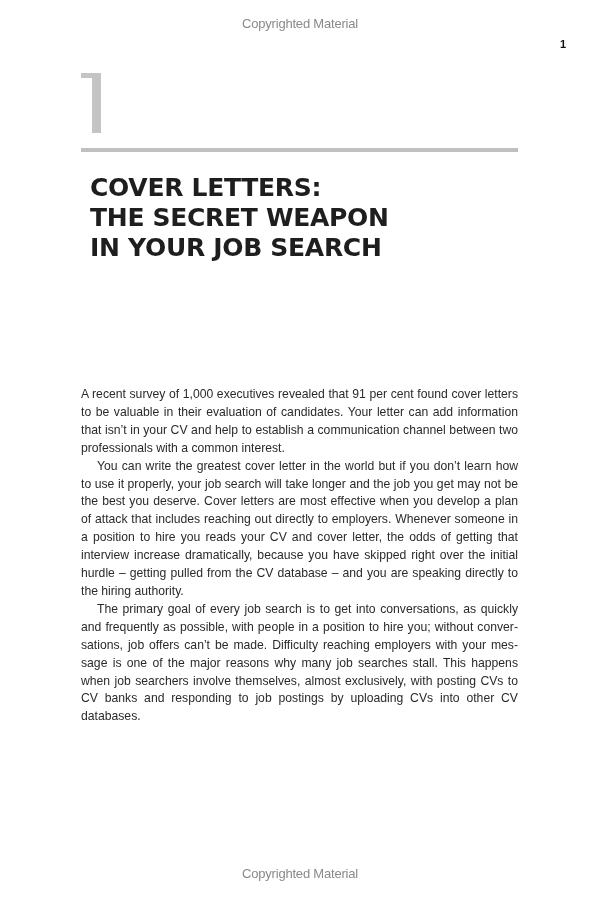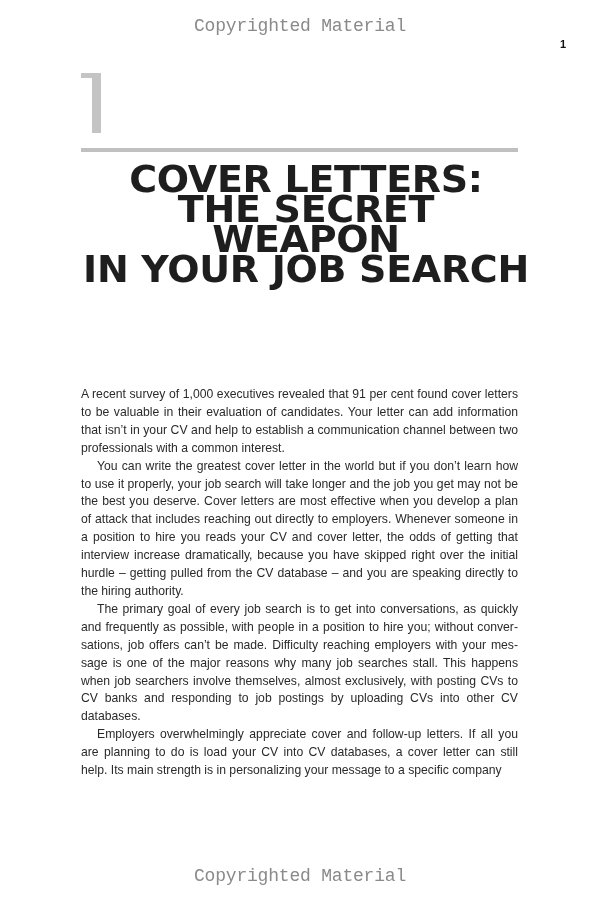--- a/index.html
+++ b/index.html
@@ -1,29 +1,29 @@
 <!DOCTYPE html>
 <html><head>
 <meta charset="utf-8">
 <style>
   html, body { margin:0; padding:0; }
   body { width:600px; height:900px; background:#ffffff; position:relative; overflow:hidden;
          font-family:"Liberation Sans", sans-serif; color:#222; }
-  .watermark { position:absolute; left:0; width:600px; text-align:center; font-size:18px;
-               color:#8a8a8a; font-family:Liberation Mono, monospace; letter-spacing:-0.2px; }
+  .watermark { position:absolute; left:0; width:600px; text-align:center; font-size:13px;
+               color:#8a8a8a; font-family:Liberation Sans, sans-serif; letter-spacing:-0.2px; }
   .wm-top { top:16px; }
   .wm-bottom { top:866px; }
   .page-number { position:absolute; top:38px; left:560px; font-size:11px; font-weight:bold; color:#111; }
   .chapter-num { position:absolute; left:81px; top:73px; width:20px; height:60px; }
   .chapter-num .stem { position:absolute; left:11px; top:0; width:9px; height:60px; background:#c4c4c4; }
   .chapter-num .flag { position:absolute; left:0; top:0; width:20px; height:5px; background:#c4c4c4; }
   .rule { position:absolute; left:81px; top:148px; width:437px; height:4px; background:#c0c0c0; }
-  .title { position:absolute; left:81px; top:164px; width:450px; margin:0;
-           font-family:"DejaVu Sans", sans-serif; font-weight:bold; font-size:38px;
-           line-height:30px; color:#1e1e1e; letter-spacing:-0.3px;text-align:center; }
+  .title { position:absolute; left:81px; top:164px; width:450px; margin:9px;
+           font-family:"DejaVu Sans", sans-serif; font-weight:bold; font-size:25px;
+           line-height:30px; color:#1e1e1e; letter-spacing:-0.3px; }
   .title span { display:block; }
   .body { position:absolute; left:81px; top:386px; width:437px; font-size:12.2px; line-height:17.9px;
           color:#2a2a2a; text-align:justify; }
   .body p { margin:0; text-indent:0; }
   .body p.indent { text-indent:16px; }
 </style>
 </head>
 <body>
 
 <div class="watermark wm-top">Copyrighted Material</div>
@@ -38,16 +38,15 @@
 <h1 class="title">
   <span>COVER LETTERS:</span>
   <span>THE SECRET WEAPON</span>
   <span>IN YOUR JOB SEARCH</span>
 </h1>
 
 <div class="body">
   <p>A recent survey of 1,000 executives revealed that 91 per cent found cover letters to be valuable in their evaluation of candidates. Your letter can add information that isn’t in your CV and help to establish a communication channel between two professionals with a common interest.</p>
   <p class="indent">You can write the greatest cover letter in the world but if you don’t learn how to use it properly, your job search will take longer and the job you get may not be the best you deserve. Cover letters are most effective when you develop a plan of attack that includes reaching out directly to employers. Whenever some­one in a position to hire you reads your CV and cover letter, the odds of getting that interview increase dramatically, because you have skipped right over the initial hurdle – getting pulled from the CV database – and you are speaking directly to the hiring authority.</p>
   <p class="indent">The primary goal of every job search is to get into conversations, as quickly and frequently as possible, with people in a position to hire you; without conver­sations, job offers can’t be made. Difficulty reaching employers with your mes­sage is one of the major reasons why many job searches stall. This happens when job searchers involve themselves, almost exclusively, with posting CVs to CV banks and responding to job postings by uploading CVs into other CV databases.</p>
-  <p class="indent">Employers overwhelmingly appreciate cover and follow-up letters. If all you are planning to do is load your CV into CV databases, a cover letter can still help. Its main strength is in personalizing your message to a specific company</p>
 </div>
 
 <div class="watermark wm-bottom">Copyrighted Material</div>
 
 </body></html>

